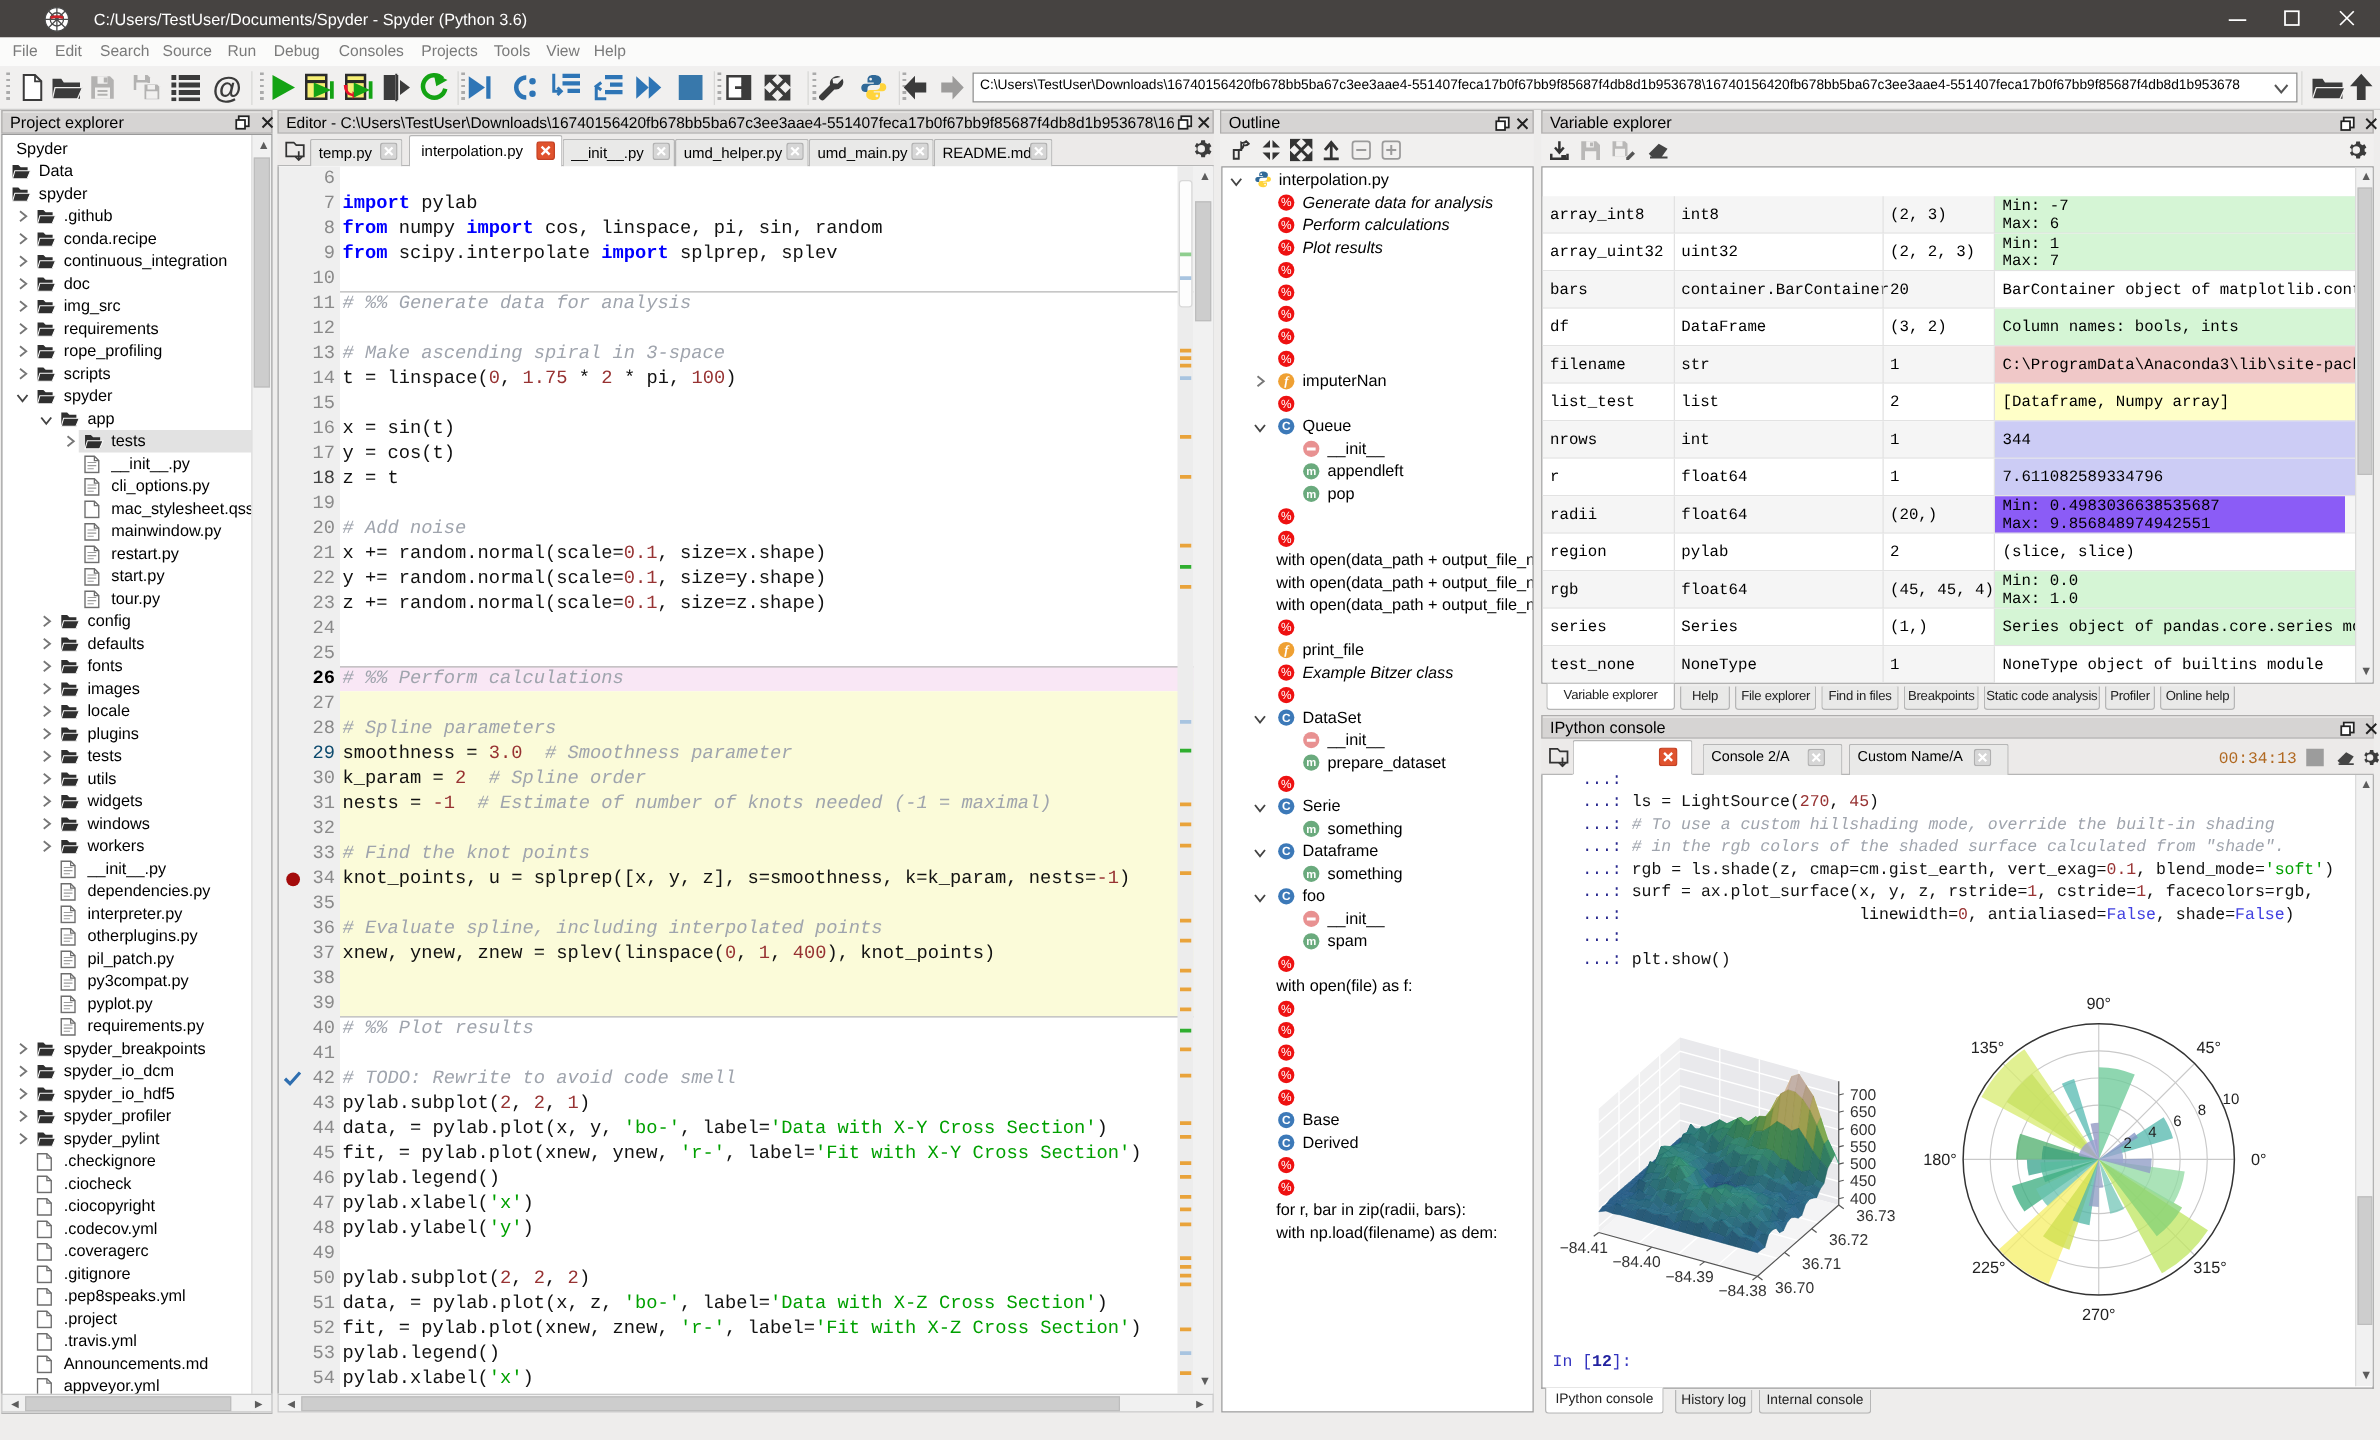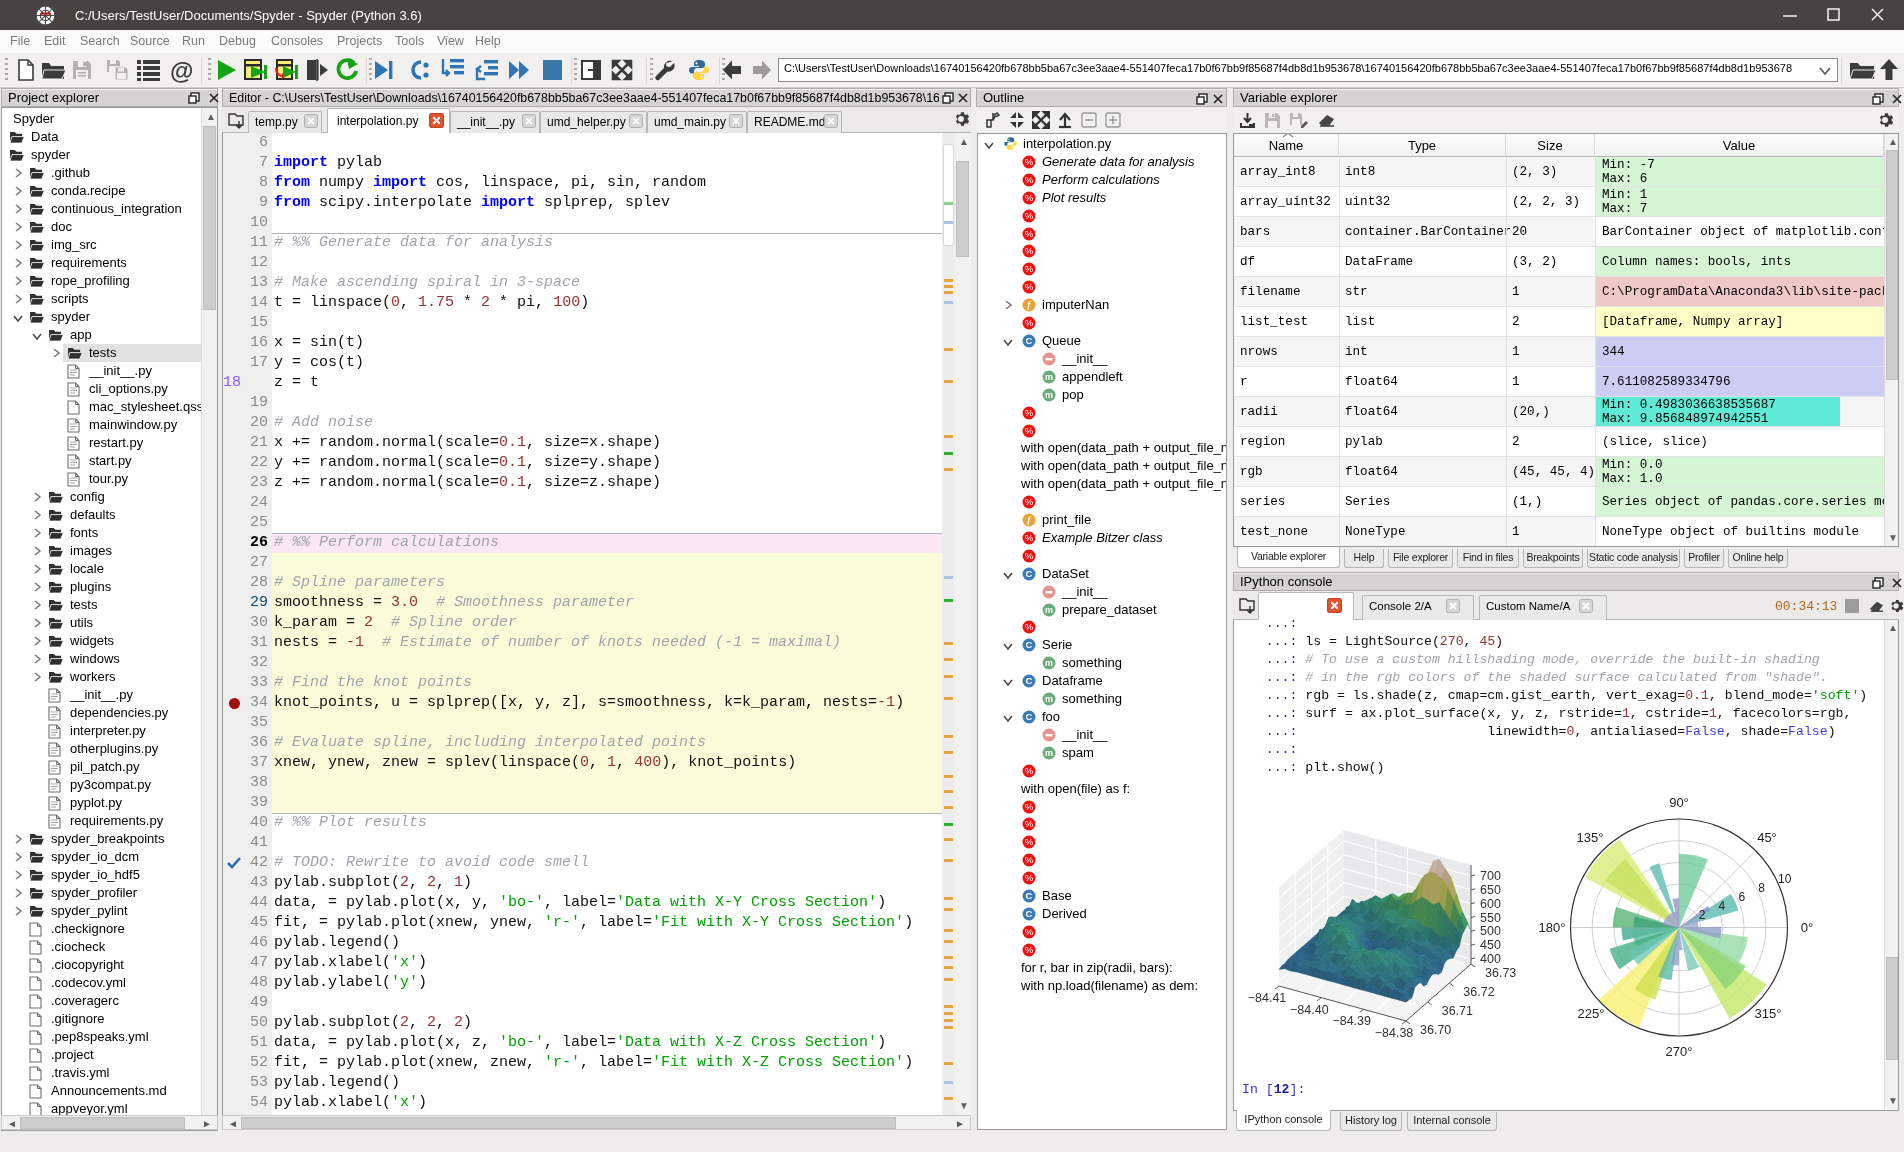--- a/index.html
+++ b/index.html
@@ -782,21 +782,21 @@
     <div class="abs mono" style="left:0;top:120px;width:45px;height:20px;line-height:20px;font-size:15px;color:#8a8a8a;text-align:right">12</div>
     <div class="abs mono" style="left:0;top:140px;width:45px;height:20px;line-height:20px;font-size:15px;color:#8a8a8a;text-align:right">13</div>
     <div class="abs mono" style="left:51px;top:140px;height:20px;line-height:20px;font-size:15px;color:#111;white-space:pre;"><span class="c"># Make ascending spiral in 3-space</span></div>
     <div class="abs mono" style="left:0;top:160px;width:45px;height:20px;line-height:20px;font-size:15px;color:#8a8a8a;text-align:right">14</div>
     <div class="abs mono" style="left:51px;top:160px;height:20px;line-height:20px;font-size:15px;color:#111;white-space:pre;">t = linspace(<span class="n">0</span>, <span class="n">1.75</span> * <span class="n">2</span> * pi, <span class="n">100</span>)</div>
     <div class="abs mono" style="left:0;top:180px;width:45px;height:20px;line-height:20px;font-size:15px;color:#8a8a8a;text-align:right">15</div>
     <div class="abs mono" style="left:0;top:200px;width:45px;height:20px;line-height:20px;font-size:15px;color:#8a8a8a;text-align:right">16</div>
     <div class="abs mono" style="left:51px;top:200px;height:20px;line-height:20px;font-size:15px;color:#111;white-space:pre;">x = sin(t)</div>
     <div class="abs mono" style="left:0;top:220px;width:45px;height:20px;line-height:20px;font-size:15px;color:#8a8a8a;text-align:right">17</div>
     <div class="abs mono" style="left:51px;top:220px;height:20px;line-height:20px;font-size:15px;color:#111;white-space:pre;">y = cos(t)</div>
-    <div class="abs mono" style="left:0;top:240px;width:45px;height:20px;line-height:20px;font-size:15px;color:#8b5cf6;">18</div>
+    <div class="abs mono" style="left:0;top:240px;width:45px;height:20px;line-height:20px;font-size:15px;color:#404040;text-align:right">18</div>
     <div class="abs mono" style="left:51px;top:240px;height:20px;line-height:20px;font-size:15px;color:#111;white-space:pre;">z = t</div>
     <div class="abs mono" style="left:0;top:260px;width:45px;height:20px;line-height:20px;font-size:15px;color:#8a8a8a;text-align:right">19</div>
     <div class="abs mono" style="left:0;top:280px;width:45px;height:20px;line-height:20px;font-size:15px;color:#8a8a8a;text-align:right">20</div>
     <div class="abs mono" style="left:51px;top:280px;height:20px;line-height:20px;font-size:15px;color:#111;white-space:pre;"><span class="c"># Add noise</span></div>
     <div class="abs mono" style="left:0;top:300px;width:45px;height:20px;line-height:20px;font-size:15px;color:#8a8a8a;text-align:right">21</div>
     <div class="abs mono" style="left:51px;top:300px;height:20px;line-height:20px;font-size:15px;color:#111;white-space:pre;">x += random.normal(scale=<span class="n">0.1</span>, size=x.shape)</div>
     <div class="abs mono" style="left:0;top:320px;width:45px;height:20px;line-height:20px;font-size:15px;color:#8a8a8a;text-align:right">22</div>
     <div class="abs mono" style="left:51px;top:320px;height:20px;line-height:20px;font-size:15px;color:#111;white-space:pre;">y += random.normal(scale=<span class="n">0.1</span>, size=y.shape)</div>
     <div class="abs mono" style="left:0;top:340px;width:45px;height:20px;line-height:20px;font-size:15px;color:#8a8a8a;text-align:right">23</div>
     <div class="abs mono" style="left:51px;top:340px;height:20px;line-height:20px;font-size:15px;color:#111;white-space:pre;">z += random.normal(scale=<span class="n">0.1</span>, size=z.shape)</div>
@@ -1292,29 +1292,20 @@
     <svg class="abs" style="left:84px;top:6px" width="19" height="15" viewBox="0 0 19 15">
       <path d="M2 10 L10 2 L17 6 L12 13 L5 13 Z" fill="#444"></path>
       <path d="M3 13 L17 13" stroke="#444" stroke-width="1.6"></path>
     </svg>
     <svg class="abs" style="left:643px;top:4px" width="18" height="18" viewBox="0 0 24 24">
       <path fill="#3b3b3b" d="M12 8a4 4 0 1 0 0 8 4 4 0 0 0 0-8zm9 4a7 7 0 0 1-.1 1.2l2 1.6-2 3.4-2.4-1a7 7 0 0 1-2 1.2L16 21h-4l-.4-2.6a7 7 0 0 1-2-1.2l-2.4 1-2-3.4 2-1.6A7 7 0 0 1 7 12a7 7 0 0 1 .1-1.2l-2-1.6 2-3.4 2.4 1a7 7 0 0 1 2-1.2L12 3h4l.4 2.6a7 7 0 0 1 2 1.2l2.4-1 2 3.4-2 1.6A7 7 0 0 1 21 12z"></path>
       <circle cx="12" cy="12" r="2.6" fill="#f1f0ef"></circle>
     </svg>
   </div>
 <div class="panel" style="left:1233px;top:133px;width:666px;height:414px;overflow:hidden;">
-    <div class="abs" style="left:0;top:0;width:650px;height:23px;background:linear-gradient(#fdfdfd,#f1f1f1);border-bottom:1px solid #b5b5b5;">
-      <div class="abs" style="left:0px;top:0;width:105px;height:23px;border-right:1px solid #d8d8d8;text-align:center;font-size:13px;line-height:23px;">Name</div>
-      <div class="abs" style="left:105px;top:0;width:167px;height:23px;border-right:1px solid #d8d8d8;text-align:center;font-size:13px;line-height:23px;">Type</div>
-      <div class="abs" style="left:272px;top:0;width:89px;height:23px;border-right:1px solid #d8d8d8;text-align:center;font-size:13px;line-height:23px;">Size</div>
-      <div class="abs" style="left:361px;top:0;width:289px;height:23px;border-right:1px solid #d8d8d8;text-align:center;font-size:13px;line-height:23px;">Value</div>
-      <svg class="abs" style="left:48px;top:-2px" width="12" height="6" viewBox="0 0 12 6">
-        <path d="M1 5 L6 1 L11 5" fill="none" stroke="#888" stroke-width="1.3"></path>
-      </svg>
-    </div>
     <div class="abs" style="left:0;top:23px;width:650px;height:30px;background:#f5f5f5;border-bottom:1px solid #e2e2e2;"></div>
     <div class="abs mono" style="left:6px;top:23px;width:104px;height:30px;line-height:30px;font-size:12.6px;overflow:hidden;white-space:nowrap;">array_int8</div>
     <div class="abs mono" style="left:111px;top:23px;width:166px;height:30px;line-height:30px;font-size:12.6px;overflow:hidden;white-space:nowrap;">int8</div>
     <div class="abs mono" style="left:278px;top:23px;width:88px;height:30px;line-height:30px;font-size:12.6px;overflow:hidden;white-space:nowrap;">(2, 3)</div>
     <div class="abs" style="left:105px;top:23px;width:1px;height:30px;background:#e2e2e2;"></div>
     <div class="abs" style="left:272px;top:23px;width:1px;height:30px;background:#e2e2e2;"></div>
     <div class="abs" style="left:361px;top:23px;width:1px;height:30px;background:#e2e2e2;"></div>
     <div class="abs" style="left:362px;top:23px;width:288px;height:30px;background:#d5f5d5;border-bottom:1px solid #e2e2e2;overflow:hidden;">
       <div class="abs mono" style="left:6px;top:1px;height:15px;line-height:15px;font-size:12.6px;white-space:pre;">Min: -7</div>
       <div class="abs mono" style="left:6px;top:15px;height:15px;line-height:15px;font-size:12.6px;white-space:pre;">Max: 6</div>
@@ -1390,21 +1381,21 @@
     <div class="abs" style="left:362px;top:233px;width:288px;height:30px;background:#ccccf5;border-bottom:1px solid #e2e2e2;overflow:hidden;">
       <div class="abs mono" style="left:6px;top:0;height:30px;line-height:30px;font-size:12.6px;white-space:pre;">7.611082589334796</div>
     </div>
     <div class="abs" style="left:0;top:263px;width:650px;height:30px;background:#f5f5f5;border-bottom:1px solid #e2e2e2;"></div>
     <div class="abs mono" style="left:6px;top:263px;width:104px;height:30px;line-height:30px;font-size:12.6px;overflow:hidden;white-space:nowrap;">radii</div>
     <div class="abs mono" style="left:111px;top:263px;width:166px;height:30px;line-height:30px;font-size:12.6px;overflow:hidden;white-space:nowrap;">float64</div>
     <div class="abs mono" style="left:278px;top:263px;width:88px;height:30px;line-height:30px;font-size:12.6px;overflow:hidden;white-space:nowrap;">(20,)</div>
     <div class="abs" style="left:105px;top:263px;width:1px;height:30px;background:#e2e2e2;"></div>
     <div class="abs" style="left:272px;top:263px;width:1px;height:30px;background:#e2e2e2;"></div>
     <div class="abs" style="left:361px;top:263px;width:1px;height:30px;background:#e2e2e2;"></div>
-    <div class="abs" style="left:362px;top:263px;width:244px;height:30px;background:#5eead4;border-bottom:1px solid #e2e2e2;overflow:hidden;">
+    <div class="abs" style="left:362px;top:263px;width:280px;height:30px;background:#8b5cf6;border-bottom:1px solid #e2e2e2;overflow:hidden;">
       <div class="abs mono" style="left:6px;top:1px;height:15px;line-height:15px;font-size:12.6px;white-space:pre;">Min: 0.4983036638535687</div>
       <div class="abs mono" style="left:6px;top:15px;height:15px;line-height:15px;font-size:12.6px;white-space:pre;">Max: 9.856848974942551</div>
     </div>
     <div class="abs" style="left:0;top:293px;width:650px;height:30px;background:#ffffff;border-bottom:1px solid #e2e2e2;"></div>
     <div class="abs mono" style="left:6px;top:293px;width:104px;height:30px;line-height:30px;font-size:12.6px;overflow:hidden;white-space:nowrap;">region</div>
     <div class="abs mono" style="left:111px;top:293px;width:166px;height:30px;line-height:30px;font-size:12.6px;overflow:hidden;white-space:nowrap;">pylab</div>
     <div class="abs mono" style="left:278px;top:293px;width:88px;height:30px;line-height:30px;font-size:12.6px;overflow:hidden;white-space:nowrap;">2</div>
     <div class="abs" style="left:105px;top:293px;width:1px;height:30px;background:#e2e2e2;"></div>
     <div class="abs" style="left:272px;top:293px;width:1px;height:30px;background:#e2e2e2;"></div>
     <div class="abs" style="left:361px;top:293px;width:1px;height:30px;background:#e2e2e2;"></div>

